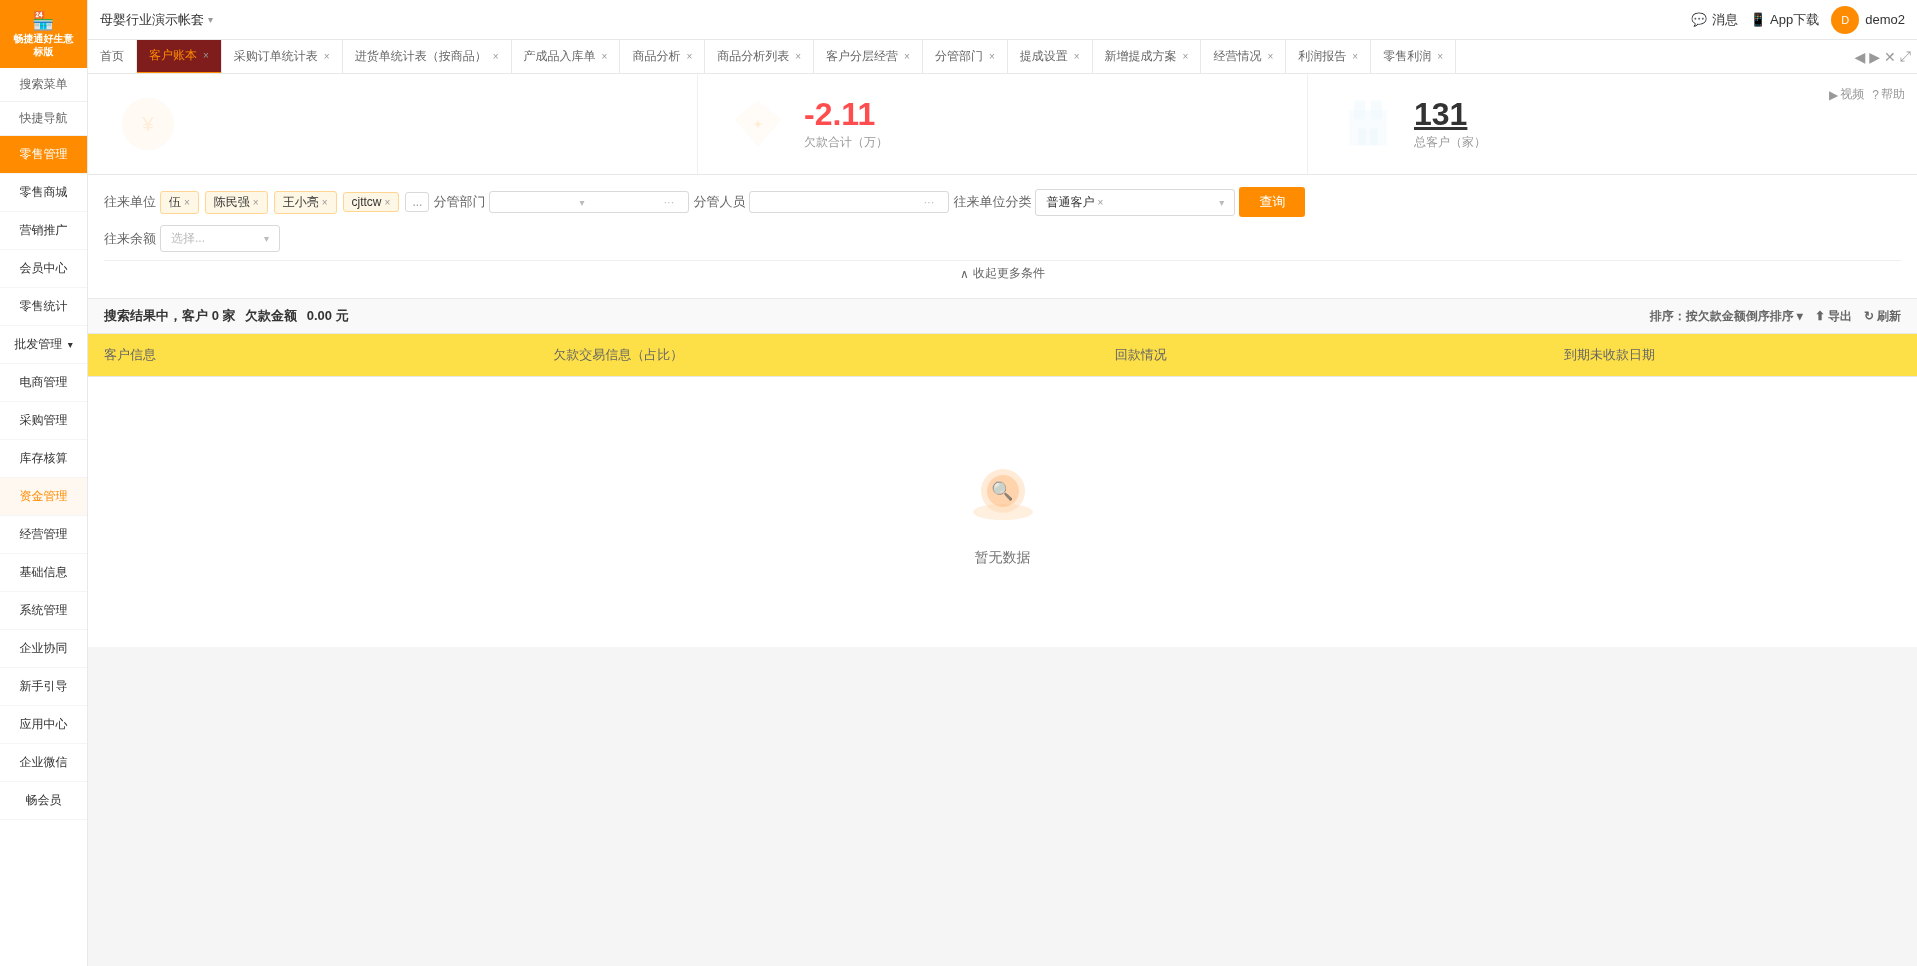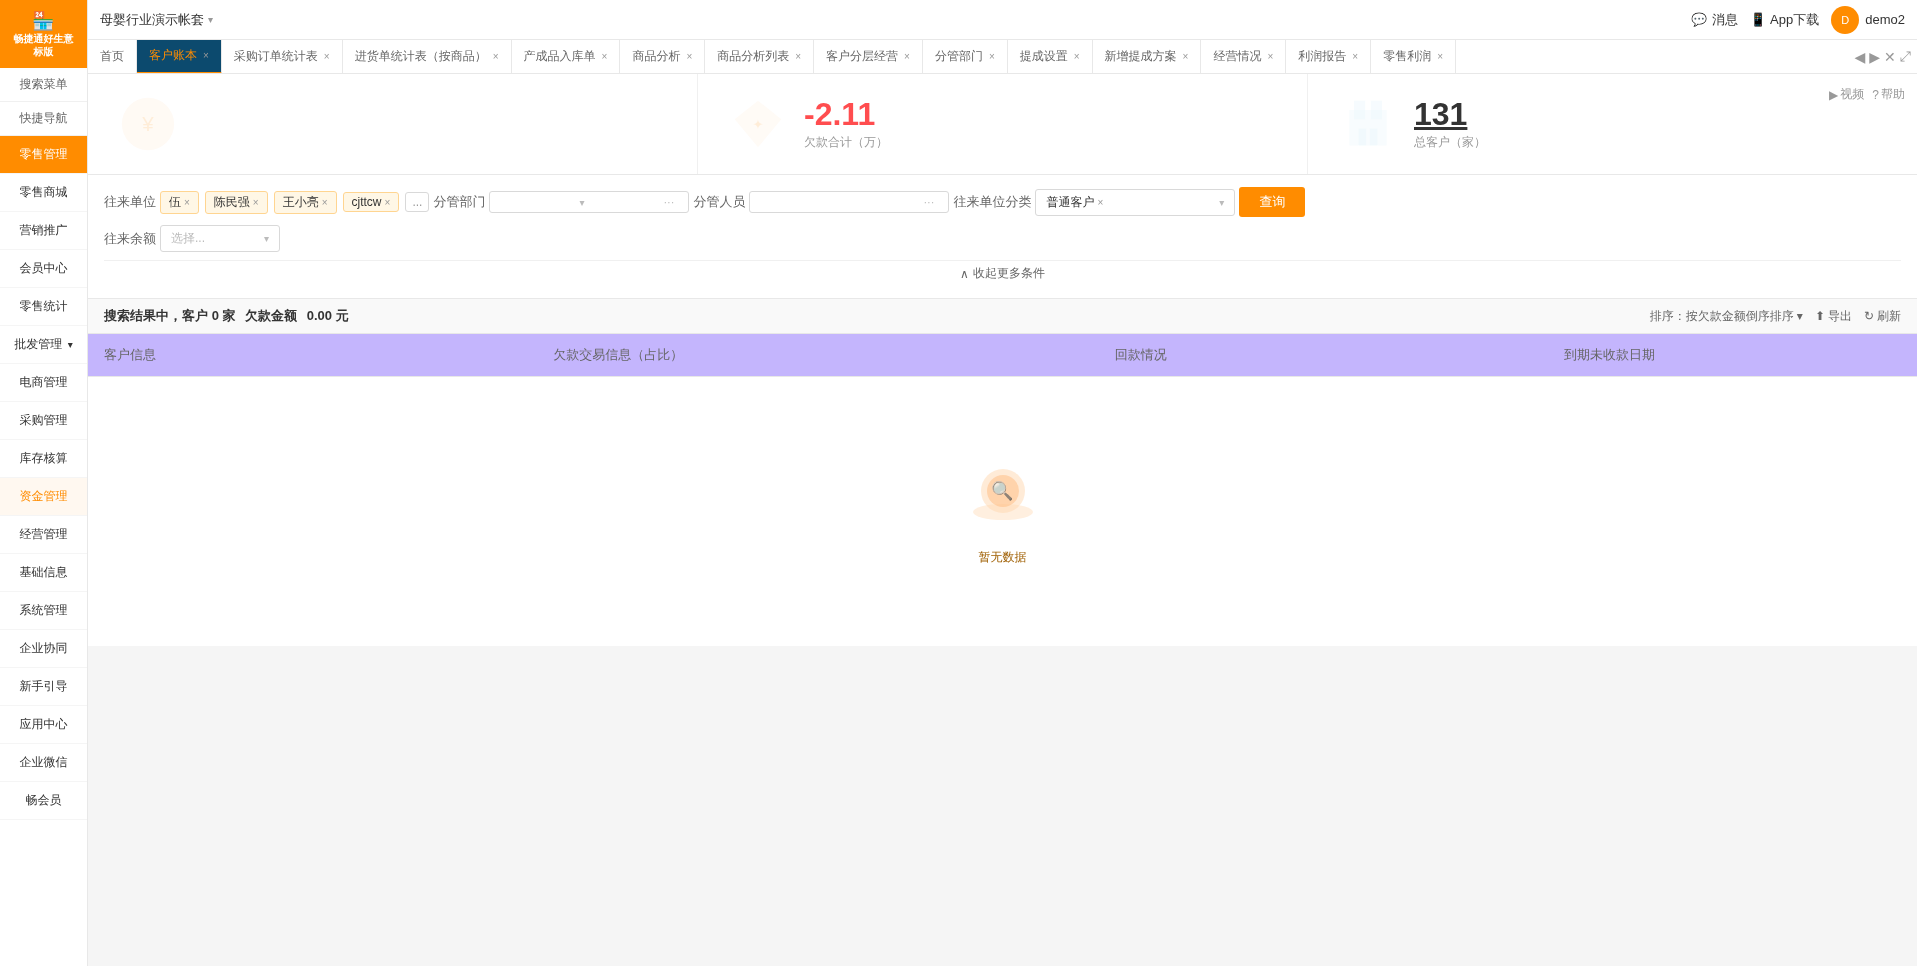--- a/index.html
+++ b/index.html
@@ -26,21 +26,21 @@
     .topbar-select .arrow { font-size: 10px; color: #999; }
     .topbar-right { display: flex; align-items: center; gap: 12px; font-size: 13px; color: #333; }
     .topbar-right .msg { display: flex; align-items: center; gap: 4px; cursor: pointer; }
     .topbar-right .app { display: flex; align-items: center; gap: 4px; cursor: pointer; }
     .topbar-right .user { display: flex; align-items: center; gap: 6px; cursor: pointer; }
     .user-avatar { width: 28px; height: 28px; border-radius: 50%; background: #ff8c00; display: flex; align-items: center; justify-content: center; color: #fff; font-size: 11px; }
 
     
     .tabs-bar { height: 34px; background: #fff; display: flex; align-items: center; border-bottom: 1px solid #e8e8e8; flex-shrink: 0; overflow: hidden; }
     .tab-item { height: 34px; padding: 0 12px; display: flex; align-items: center; gap: 6px; font-size: 12px; color: #666; cursor: pointer; white-space: nowrap; border-right: 1px solid #e8e8e8; flex-shrink: 0; }
-    .tab-item.active { color: #ff8c00; background: #0c4a6e; border-bottom: 2px solid #ff8c00; }
+    .tab-item.active { color: #ff8c00; background: #7f1d1d; border-bottom: 2px solid #ff8c00; }
     .tab-close { font-size: 10px; color: #999; cursor: pointer; }
     .tabs-controls { display: flex; align-items: center; margin-left: auto; padding: 0 6px; gap: 4px; flex-shrink: 0; }
     .tabs-controls span { cursor: pointer; color: #999; font-size: 14px; }
 
     
     .content { flex: 1; overflow-y: auto; background: #f5f5f5; }
 
     
     .stats-row { display: flex; background: #fff; border-bottom: 1px solid #e8e8e8; }
     .stat-card { flex: 1; padding: 20px 30px; display: flex; align-items: center; gap: 16px; border-right: 1px solid #f0f0f0; position: relative; }
@@ -66,33 +66,33 @@
     .filter-more { font-size: 12px; color: #999; cursor: pointer; border: 1px solid #d9d9d9; border-radius: 3px; padding: 2px 6px; }
     .filter-select { display: flex; align-items: center; gap: 4px; border: 1px solid #d9d9d9; border-radius: 3px; padding: 4px 10px; font-size: 12px; color: #999; cursor: pointer; min-width: 120px; }
     .filter-select .arrow { font-size: 10px; color: #bbb; margin-left: auto; }
     .filter-select-wide { min-width: 200px; }
     .collapse-btn { display: flex; align-items: center; gap: 4px; font-size: 12px; color: #666; cursor: pointer; padding: 4px 12px; border-top: 1px solid #f0f0f0; margin-top: 8px; justify-content: center; }
 
     
     .result-bar { background: #f9f9f9; padding: 8px 16px; display: flex; align-items: center; justify-content: space-between; border-bottom: 1px solid #e8e8e8; }
     .result-info { font-size: 13px; color: #666; }
     .result-info span { color: #333; font-weight: bold; text-align: center; }
-    .result-actions { display: flex; align-items: center; gap: 12px; font-size: 12px; color: #666; }
+    .result-actions { display: flex; align-items: center; gap: 12px; font-size: 12px; color: #666; font-weight: bold; }
     .result-action { display: flex; align-items: center; gap: 3px; cursor: pointer; }
     .sort-select { display: flex; align-items: center; gap: 3px; cursor: pointer; }
 
     
     .table-container { background: #fff; }
-    .table-header { display: grid; grid-template-columns: 2fr 2.5fr 2fr 1.5fr; padding: 12px 16px; border-bottom: 1px solid #e8e8e8; background: #c4b5fd; }
+    .table-header { display: grid; grid-template-columns: 2fr 2.5fr 2fr 1.5fr; padding: 12px 16px; border-bottom: 1px solid #e8e8e8; background: #fde047; }
     .th { font-size: 13px; color: #666; font-weight: normal; }
 
     
     .empty-state { display: flex; flex-direction: column; align-items: center; justify-content: center; padding: 80px 0; background: #fff; }
     .empty-icon { width: 80px; height: 80px; margin-bottom: 12px; }
-    .empty-text { font-size: 12px; color: #a16207; }
+    .empty-text { font-size: 14px; color: #737373; }
 
     
     .query-btn { background: #ff8c00; color: #fff; border: none; border-radius: 3px; padding: 6px 20px; font-size: 13px; cursor: pointer; }
 
     
     .filter-tag-value { background: #fff7e6; border-color: #ffd591; color: #333; }
   </style>
 </head>
 <body>
 

